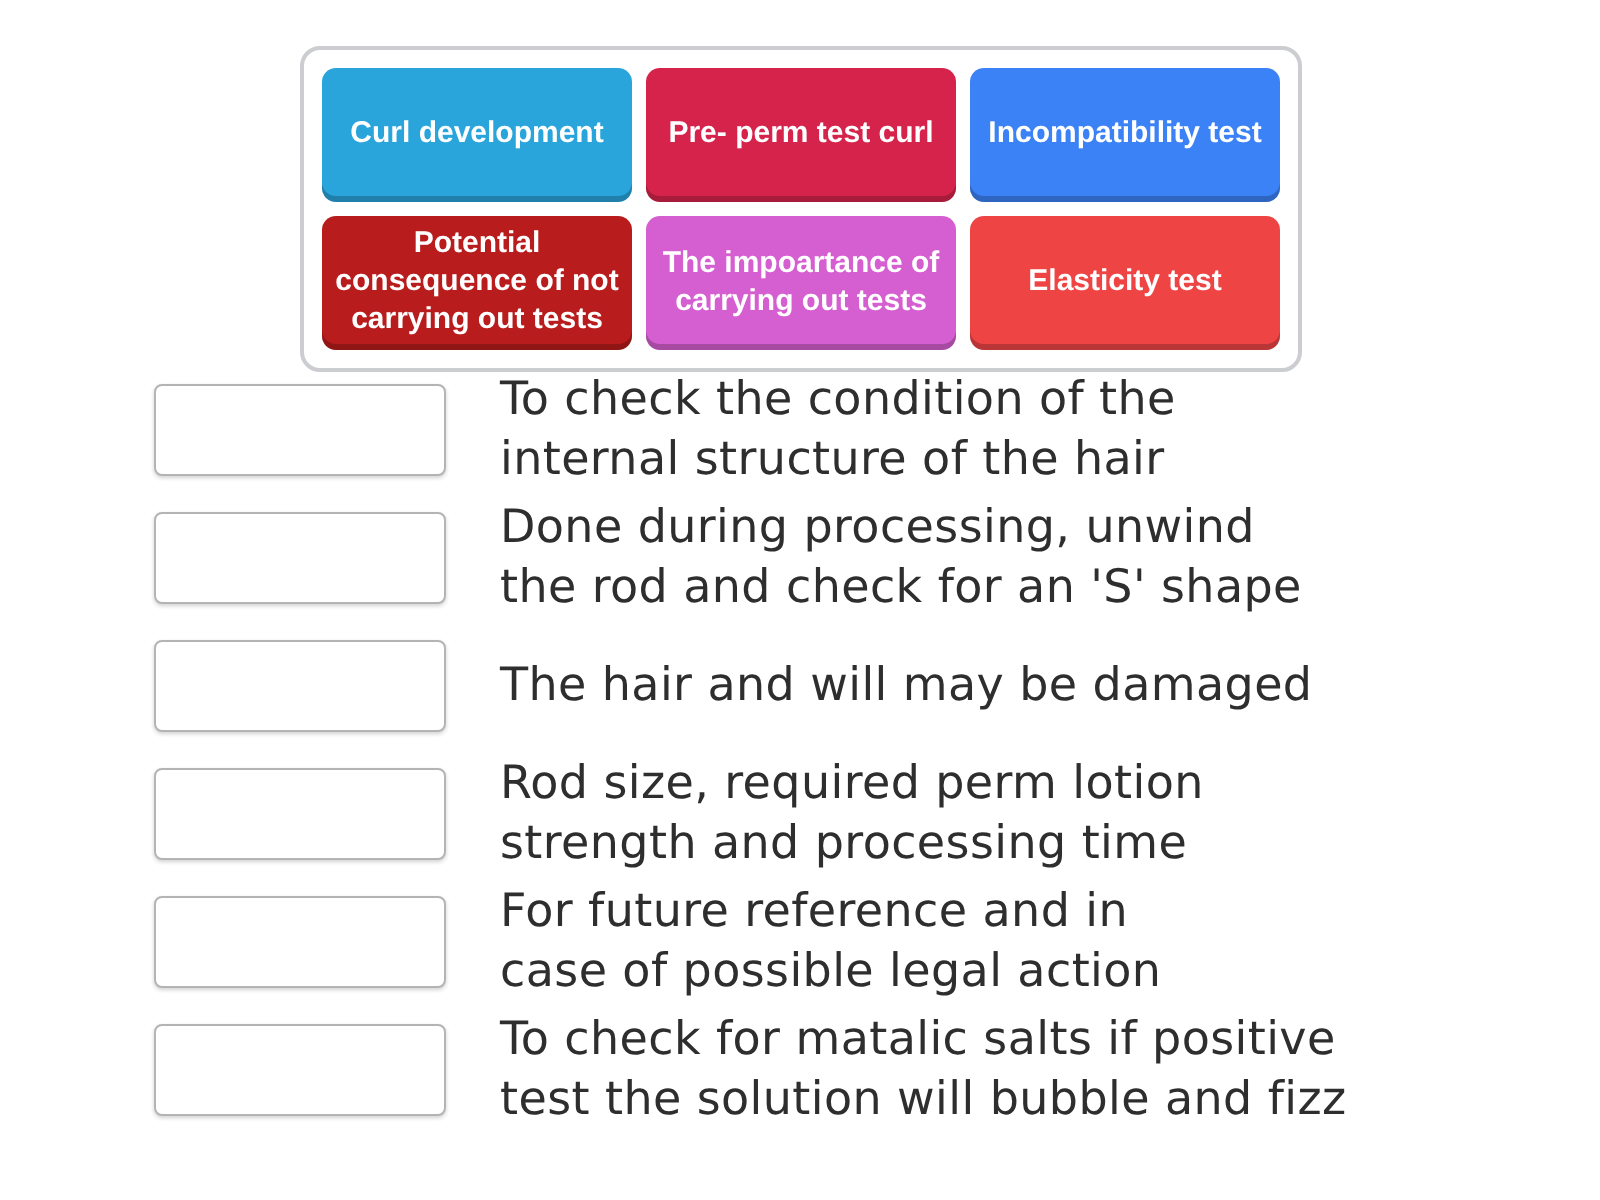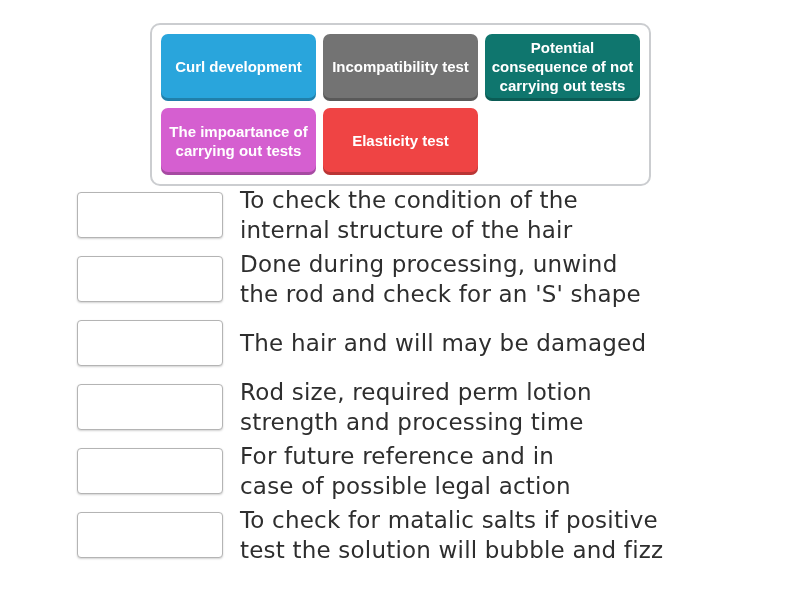--- a/index.html
+++ b/index.html
@@ -51,42 +51,45 @@
   }
   .drop-zone {
     flex: 0 0 146px;
     width: 146px; height: 46px;
     background: #ffffff;
     border: 1px solid #b4b4b4;
     border-radius: 4px;
     box-shadow: 0 1px 2px rgba(0,0,0,0.18);
   }
   .clue {
-    margin-left: 17px;
+    margin-left: 27px;
     font-family: "DejaVu Sans", sans-serif;
     font-size: 23px;
     line-height: 30px;
     letter-spacing: 0.2px;
     color: #2e2e2e;
     white-space: nowrap;
   }
 </style>
 </head>
 <body>
 
 <div class="stage">
 
   <div class="tile-panel">
     <div class="tile" style="background: rgb(41, 165, 220);">
       <span>Curl development</span>
     </div>
-    <div class="tile" style="background: #737373;">
+    <div class="tile" style="background: rgb(214, 35, 76);">
+      <span>Pre- perm test curl</span>
+    </div>
+    <div class="tile" style="background: #3b82f6;">
       <span>Incompatibility test</span>
     </div>
-    <div class="tile" style="background: #0f766e;">
+    <div class="tile" style="background: #b91c1c;">
       <span>Potential consequence of not carrying out tests</span>
     </div>
     <div class="tile" style="background: rgb(213, 95, 208);">
       <span>The impoartance of carrying out tests</span>
     </div>
     <div class="tile" style="background: #ef4444;">
       <span>Elasticity test</span>
     </div>
   </div>
 

